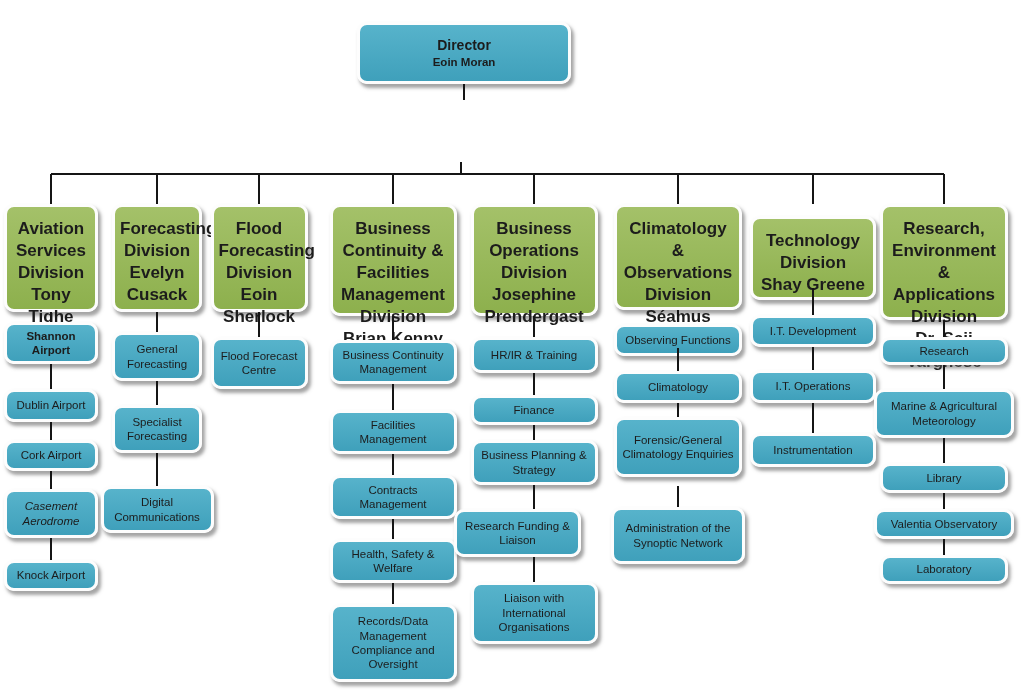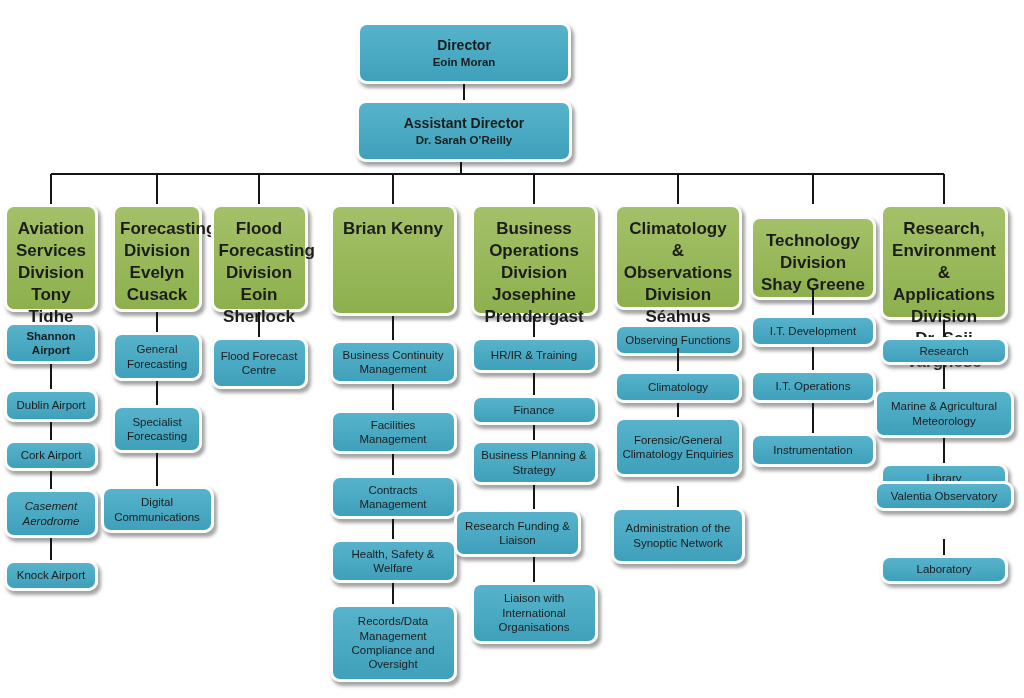--- a/index.html
+++ b/index.html
@@ -25,24 +25,20 @@
 </head>
 <body>
 
 <div class="canvas">
 
   <div class="box top-box" id="director-box">
     <div class="top-title">Director</div>
     <div class="top-name">Eoin Moran</div>
   </div>
 
-  <div class="box top-box" id="assistant-box">
-    <div class="top-title">Assistant Director</div>
-    <div class="top-name">Dr. Sarah O’Reilly</div>
-  </div>
 
   <div id="generated">
       <div class="conn" style="left: 463px; top: 84px; width: 2px; height: 16px;"></div>
       <div class="conn" style="left: 460px; top: 162px; width: 2px; height: 12px;"></div>
       <div class="conn" style="left: 51px; top: 173px; width: 893px; height: 2px;"></div>
       <div class="conn" style="left: 50px; top: 174px; width: 2px; height: 30px;"></div>
       <div class="box division" style="left: 4px; top: 204px; width: 94px; height: 108px;">
         <div class="div-title">Aviation Services Division</div>
         <div class="div-head">Tony Tighe</div>
       </div>
@@ -69,20 +65,21 @@
       <div class="box unit" style="left: 100.5px; top: 486px; width: 113px; height: 47px;">Digital Communications</div>
       <div class="conn" style="left: 258px; top: 174px; width: 2px; height: 30px;"></div>
       <div class="box division" style="left: 210.5px; top: 204px; width: 97px; height: 108px;">
         <div class="div-title">Flood Forecasting Division</div>
         <div class="div-head">Eoin Sherlock</div>
       </div>
       <div class="conn" style="left: 258px; top: 312px; width: 2px; height: 25px;"></div>
       <div class="box unit" style="left: 210.5px; top: 337px; width: 97px; height: 52px;">Flood Forecast Centre</div>
       <div class="conn" style="left: 392px; top: 174px; width: 2px; height: 30px;"></div>
       <div class="box division" style="left: 329.5px; top: 204px; width: 127px; height: 112px;">
+        <div class="div-title">Business Continuity &amp; Facilities Management Division</div>
         <div class="div-head">Brian Kenny</div>
       </div>
       <div class="conn" style="left: 392px; top: 316px; width: 2px; height: 24px;"></div>
       <div class="box unit" style="left: 329.5px; top: 340px; width: 127px; height: 44px;">Business Continuity Management</div>
       <div class="conn" style="left: 392px; top: 384px; width: 2px; height: 26px;"></div>
       <div class="box unit" style="left: 329.5px; top: 410px; width: 127px; height: 44px;">Facilities Management</div>
       <div class="conn" style="left: 392px; top: 454px; width: 2px; height: 21px;"></div>
       <div class="box unit" style="left: 329.5px; top: 475px; width: 127px; height: 44px;">Contracts Management</div>
       <div class="conn" style="left: 392px; top: 519px; width: 2px; height: 20px;"></div>
       <div class="box unit" style="left: 329.5px; top: 539px; width: 127px; height: 44px;">Health, Safety &amp; Welfare</div>
@@ -132,17 +129,17 @@
         <div class="div-title">Research, Environment &amp; Applications Division</div>
         <div class="div-head">Dr. Saji Varghese</div>
       </div>
       <div class="conn" style="left: 943px; top: 320px; width: 2px; height: 17px;"></div>
       <div class="box unit" style="left: 880px; top: 337px; width: 128px; height: 28px;">Research</div>
       <div class="conn" style="left: 943px; top: 365px; width: 2px; height: 24px;"></div>
       <div class="box unit" style="left: 874px; top: 389px; width: 140px; height: 49px;">Marine &amp; Agricultural Meteorology</div>
       <div class="conn" style="left: 943px; top: 438px; width: 2px; height: 25px;"></div>
       <div class="box unit" style="left: 880px; top: 463px; width: 128px; height: 30px;">Library</div>
       <div class="conn" style="left: 943px; top: 493px; width: 2px; height: 16px;"></div>
-      <div class="box unit" style="left: 874px; top: 481px; width: 140px; height: 30px;">Valentia Observatory</div>
+      <div class="box unit" style="left: 874px; top: 509px; width: 140px; height: 30px;">Valentia Observatory</div>
       <div class="conn" style="left: 943px; top: 539px; width: 2px; height: 16px;"></div>
       <div class="box unit" style="left: 880px; top: 555px; width: 128px; height: 29px;">Laboratory</div>
     </div>
 </div>
 
 </body></html>

